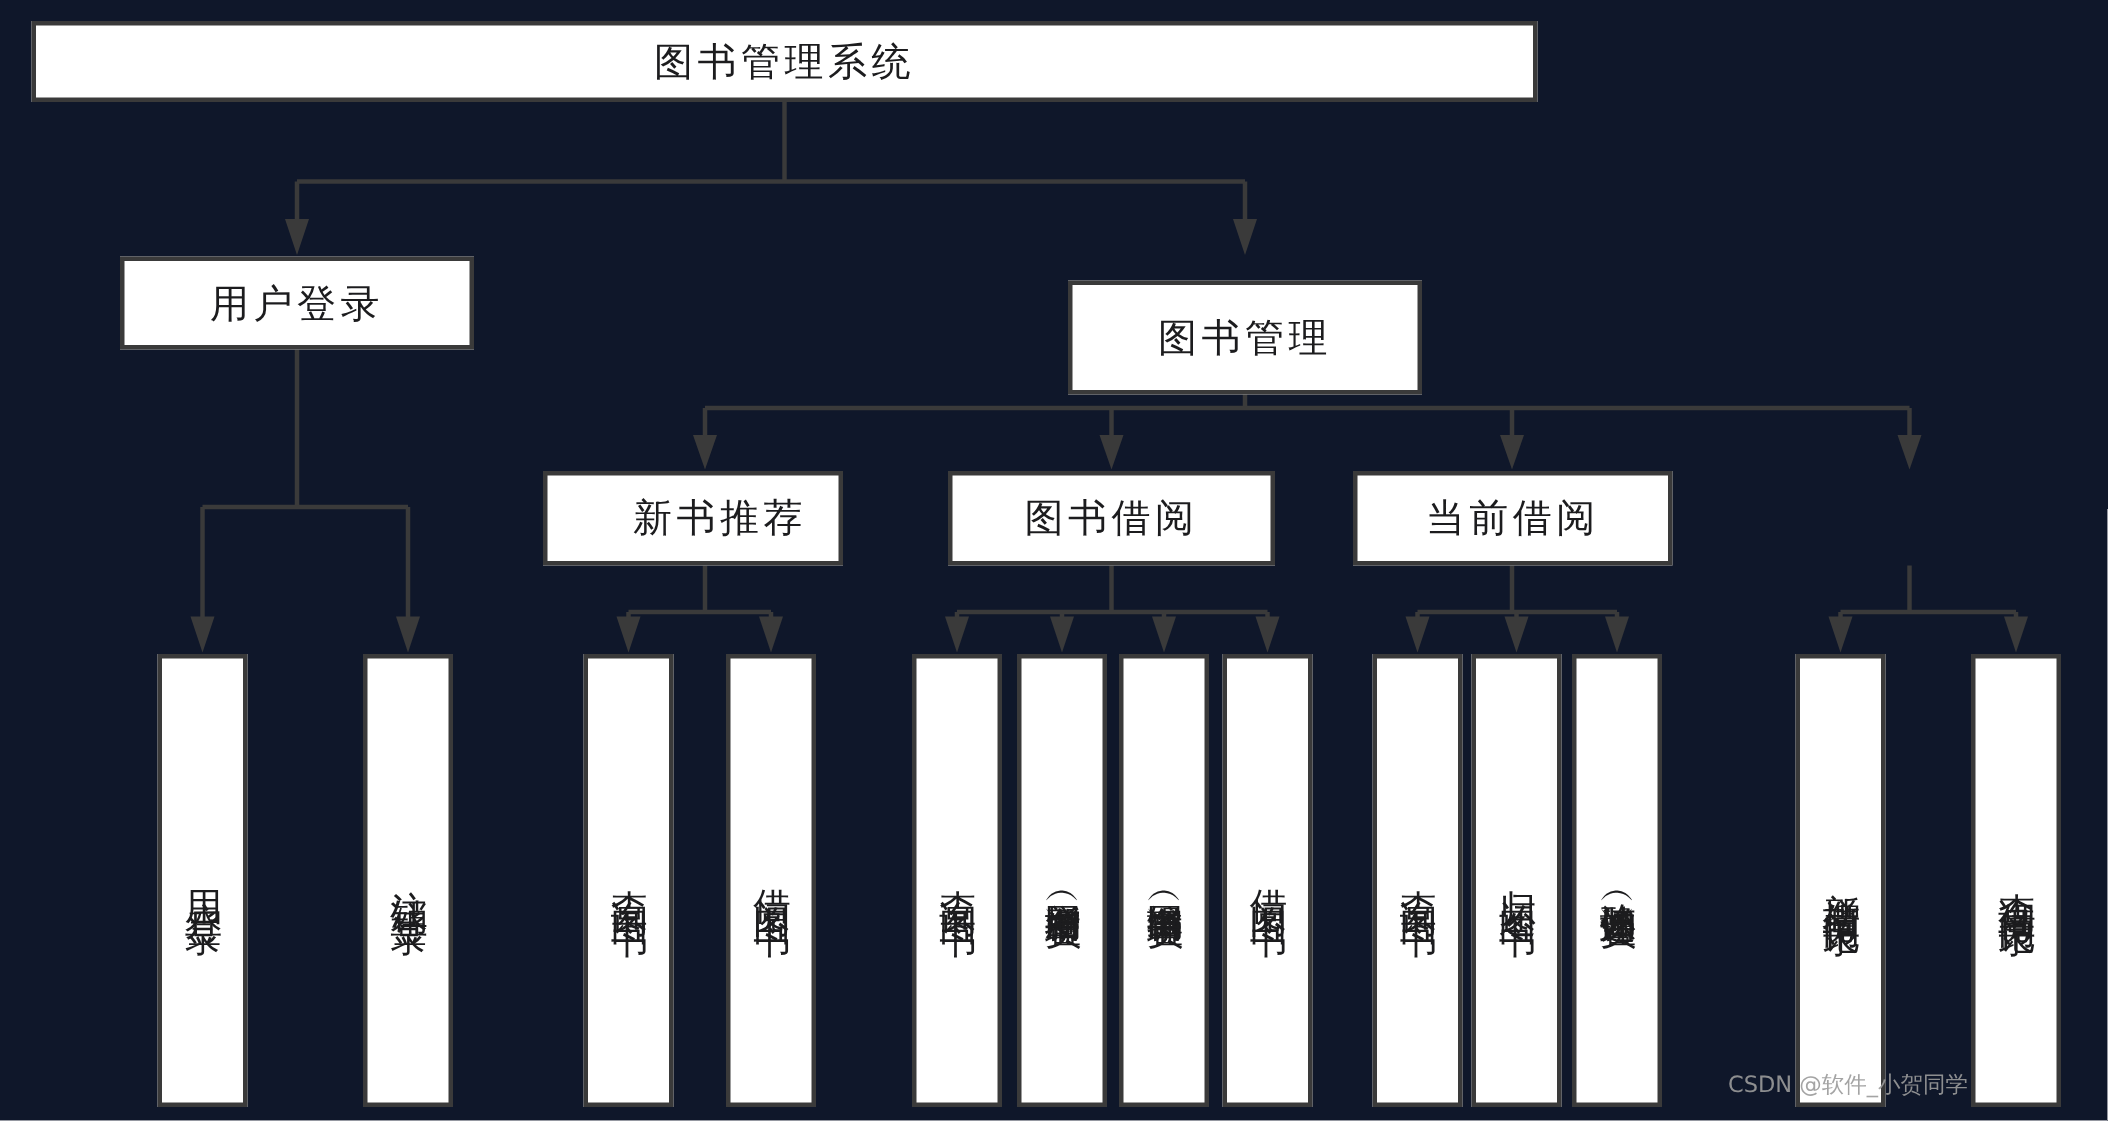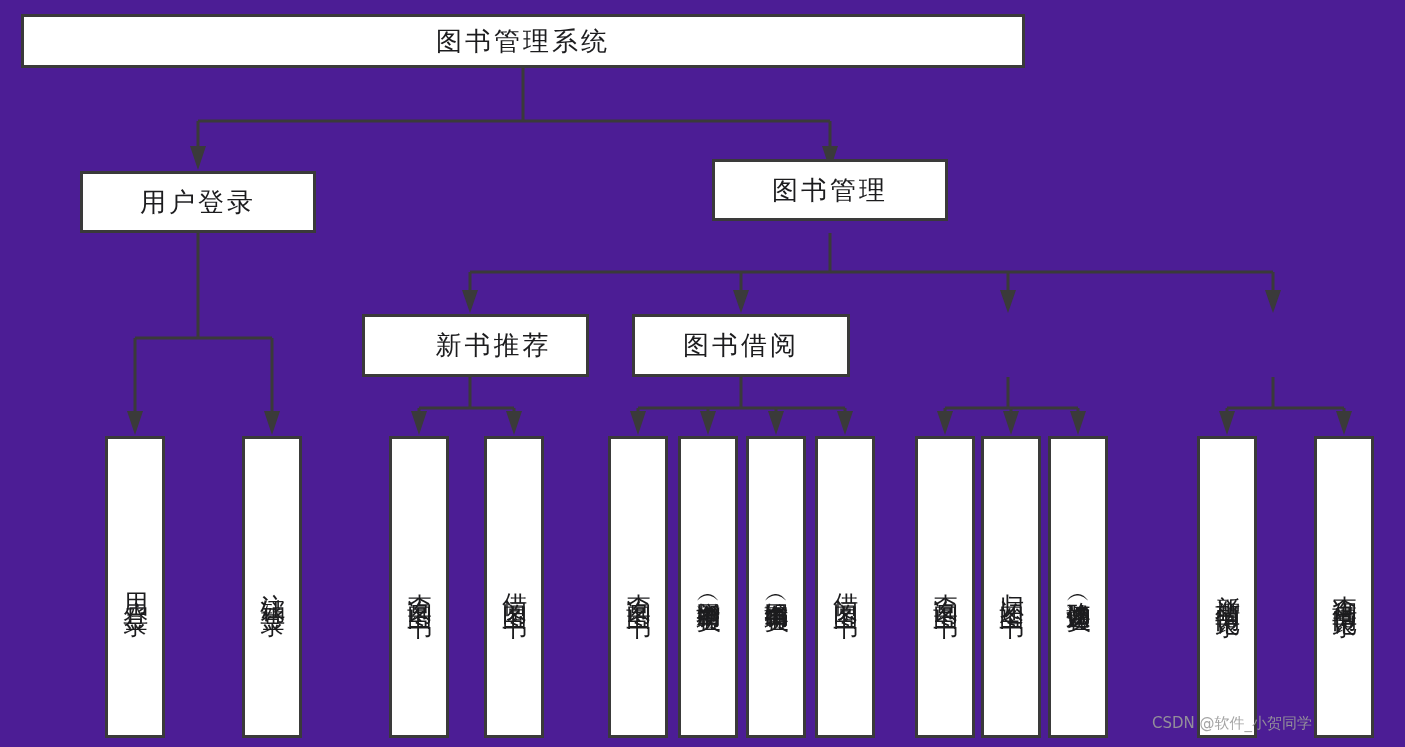--- a/index.html
+++ b/index.html
@@ -5,21 +5,21 @@
   * { margin: 0; padding: 0; box-sizing: border-box; }
   html, body { background: #ffffff; }
   body {
     font-family: "DejaVu Sans", "Liberation Sans", sans-serif;
     color: #1c1c1e;
   }
   #canvas {
     position: relative;
     width: 1405px;
     height: 747px;
-    background: #4c1d95;
+    background: #0f172a;
     overflow: hidden;
   }
   #connectors {
     position: absolute;
     left: 0;
     top: 0;
     width: 1405px;
     height: 747px;
   }
   .box {
@@ -112,29 +112,32 @@
     </g>
   </svg>
 
   <div class="box" style="left:21px; top:14px; width:1004px; height:54px;">
     <span class="h-label">图书管理系统</span>
   </div>
 
   <div class="box" style="left:80px; top:171px; width:236px; height:62px;">
     <span class="h-label">用户登录</span>
   </div>
-  <div class="box" style="left:712px; top:159px; width:236px; height:62px;">
+  <div class="box" style="left:712px; top:187px; width:236px; height:76px;">
     <span class="h-label">图书管理</span>
   </div>
 
-  <div class="box" style="left:362px; top:314px; width:227px; height:63px;padding-left:36px;">
+  <div class="box" style="left:362px; top:314px; width:200px; height:63px;padding-left:36px;">
     <span class="h-label">新书推荐</span>
   </div>
   <div class="box" style="left:632px; top:314px; width:218px; height:63px;justify-content:center;">
     <span class="h-label">图书借阅</span>
+  </div>
+  <div class="box" style="left:902px; top:314px; width:213px; height:63px;">
+    <span class="h-label">当前借阅</span>
   </div>
 
   <div class="box leaf" style="left:105px; top:436px; width:60px; height:302px;">
     <span class="v-label">用户登录</span>
   </div>
   <div class="box leaf" style="left:242px; top:436px; width:60px; height:302px;">
     <span class="v-label">注销登录</span>
   </div>
 
   <div class="box leaf" style="left:389px; top:436px; width:60px; height:302px;">

